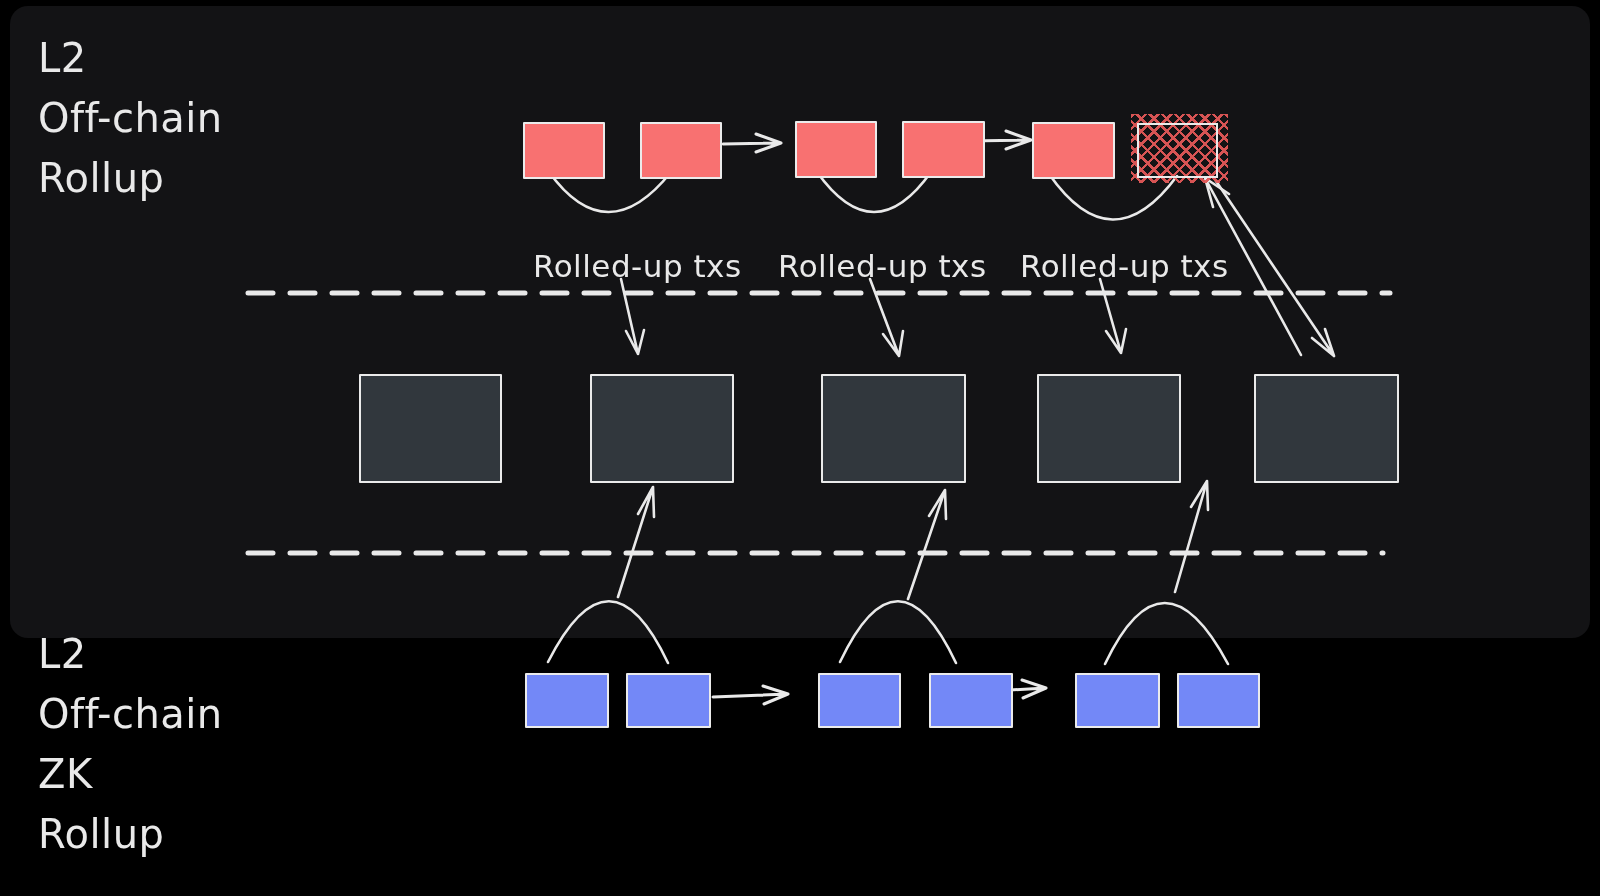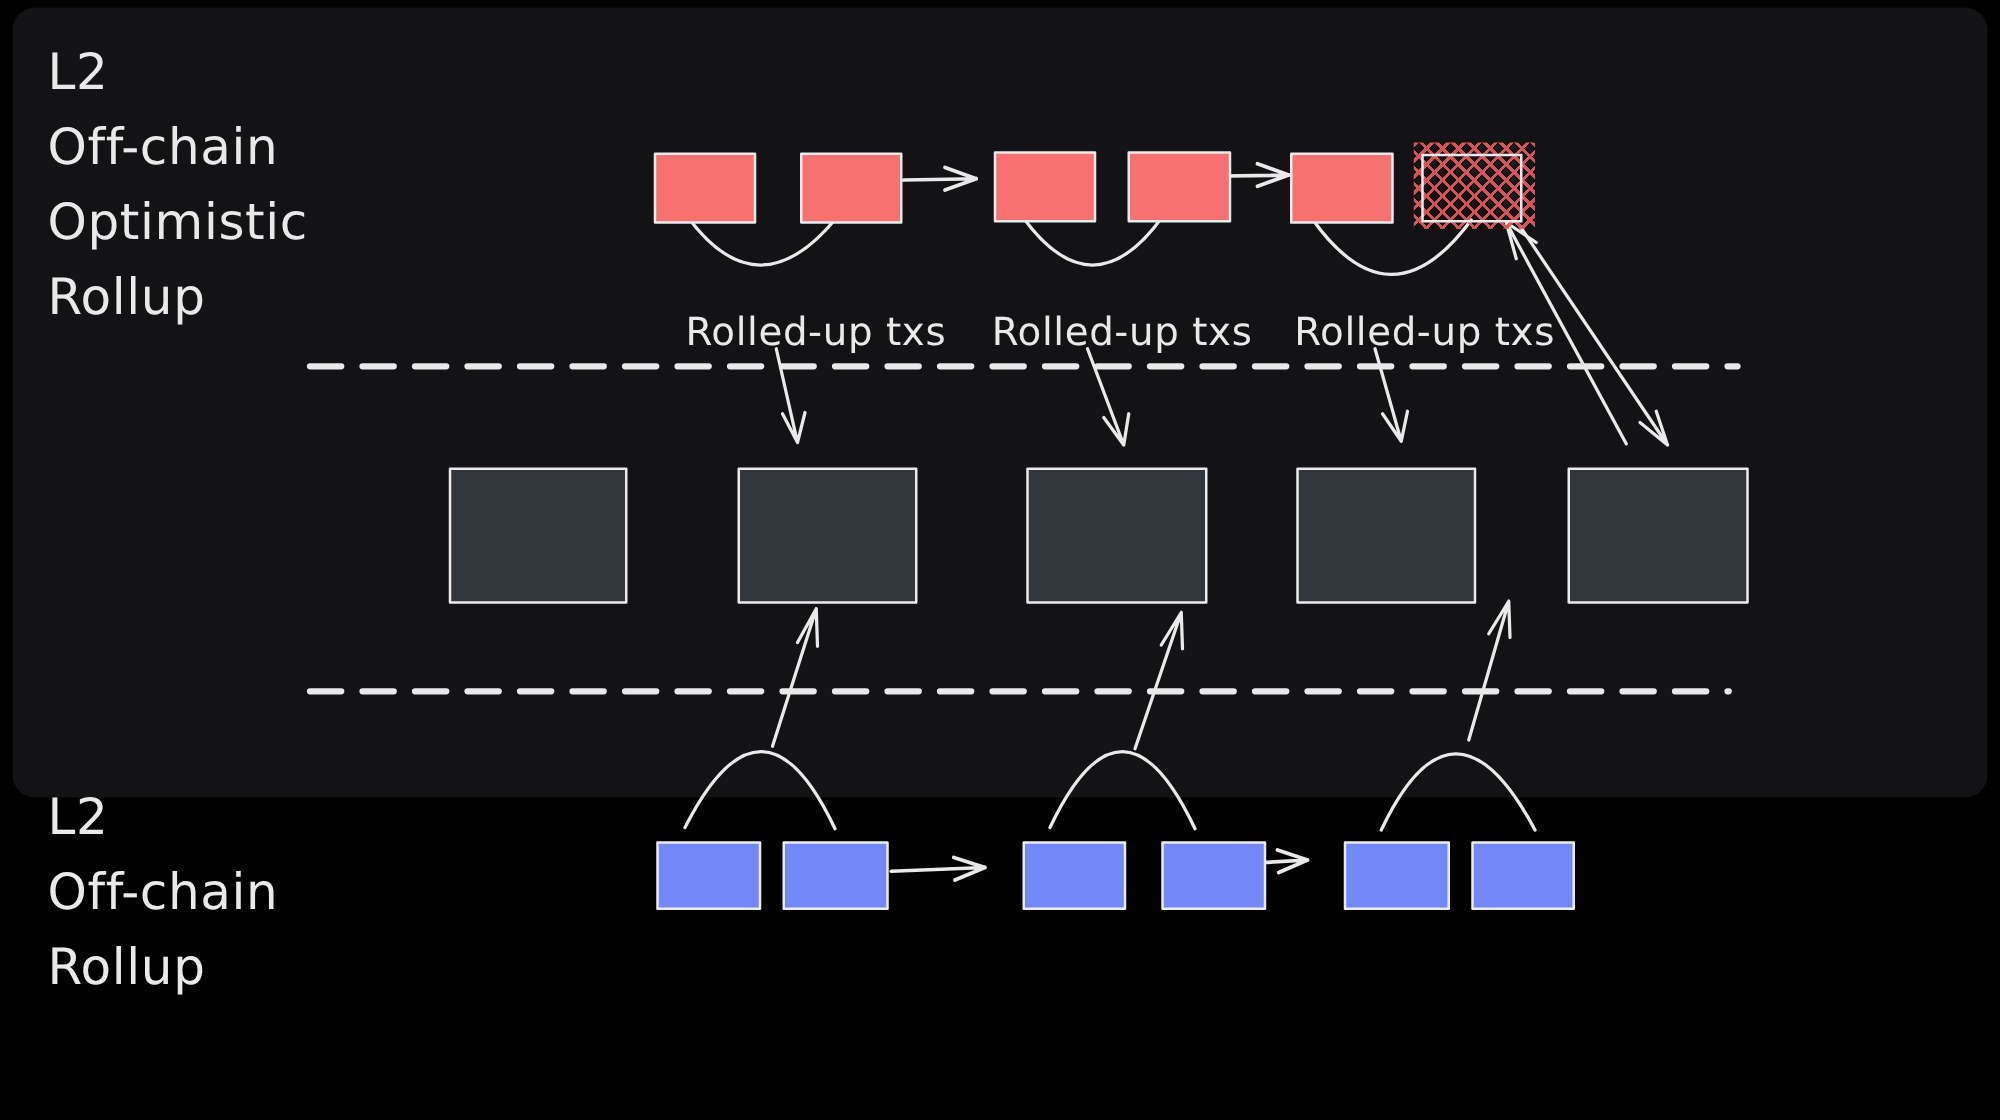--- a/index.html
+++ b/index.html
@@ -25,37 +25,37 @@
       repeating-linear-gradient(-45deg,transparent 0 6.5px,var(--hatch-red,#e25858) 6.5px 9px);
     opacity:.95;
   }
   .fraud-border{position:absolute;left:0;top:0;width:100%;height:100%;box-sizing:border-box;border:2.5px solid var(--block-border,#ebebeb);}
   .hand{white-space:nowrap;letter-spacing:.5px;}
   .side-label{font-size:40px;line-height:60px;}
   .eth-label{font-size:44px;}
   .small-label{font-size:31px;}
   .fraud-label{font-size:45px;}
   .batch-label{font-size:29px;}
-  .centered{text-align:right;}
+  .centered{text-align:left;}
 </style>
 </head>
 <body>
 
 <div id="card">
 
   <div class="abs hand side-label" style="left:28px;top:22px;">
     <div>L2</div>
     <div>Off-chain</div>
-    <div>Optimistic</div>
     <div>Rollup</div>
   </div>
 
   <div class="abs hand side-label" style="left:28px;top:618px;">
     <div>L2</div>
     <div>Off-chain</div>
+    <div>ZK</div>
     <div>Rollup</div>
   </div>
 
 
   <div class="abs hand small-label centered" style="left:523px;top:242px;width:224px;">Rolled-up txs</div>
   <div class="abs hand small-label centered" style="left:768px;top:242px;width:224px;">Rolled-up txs</div>
   <div class="abs hand small-label centered" style="left:1010px;top:242px;width:224px;">Rolled-up txs</div>
 
 
 

